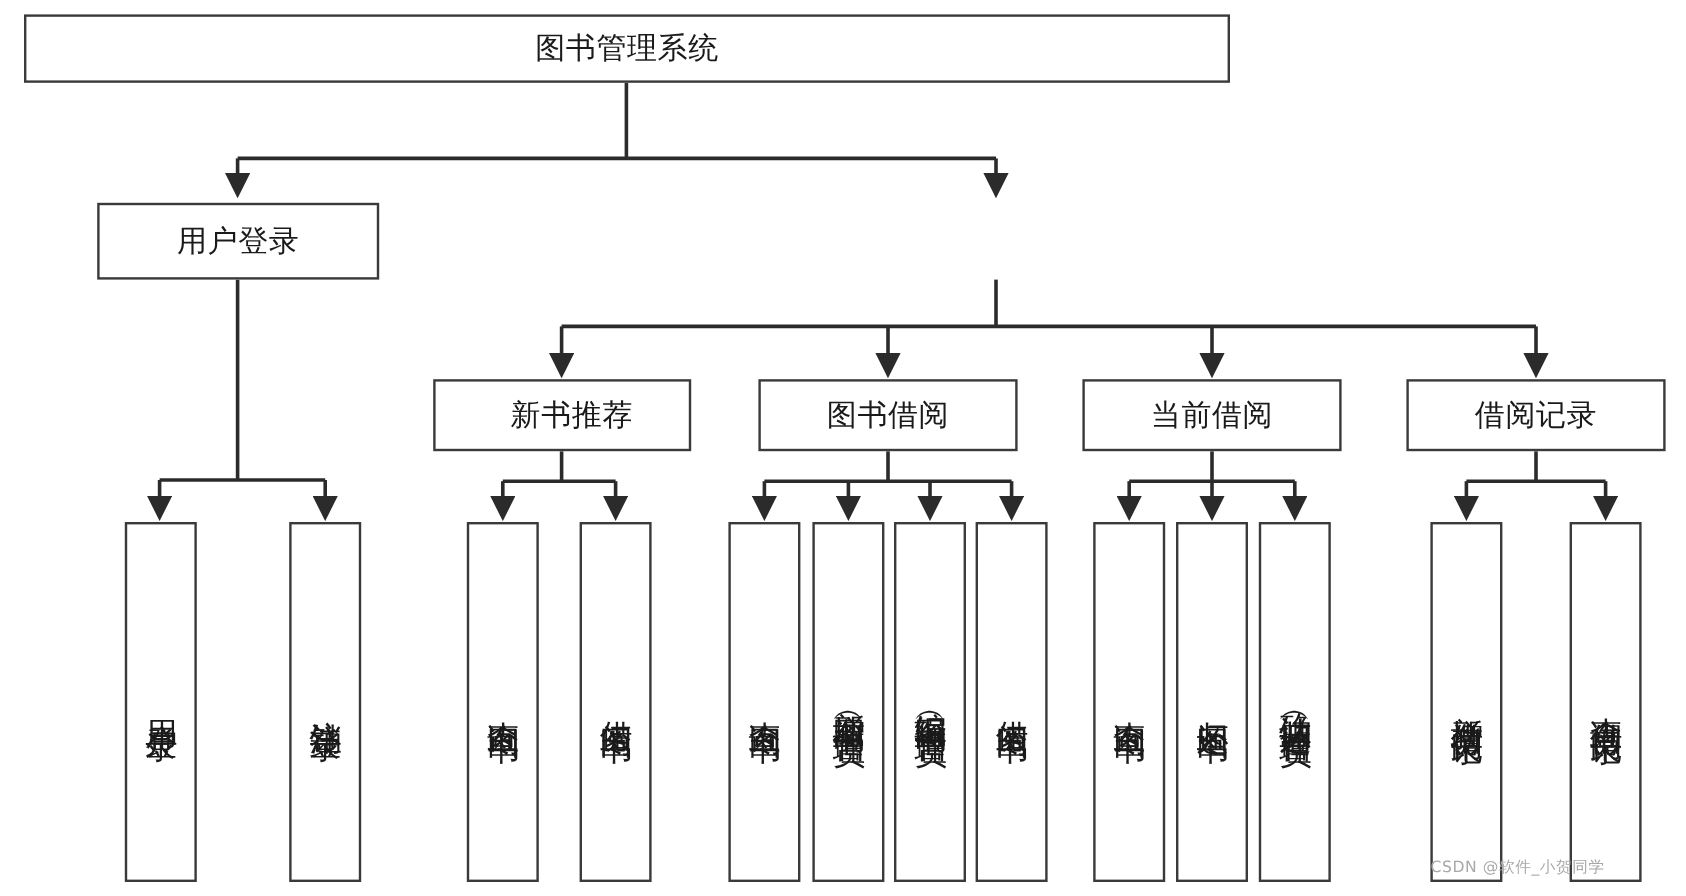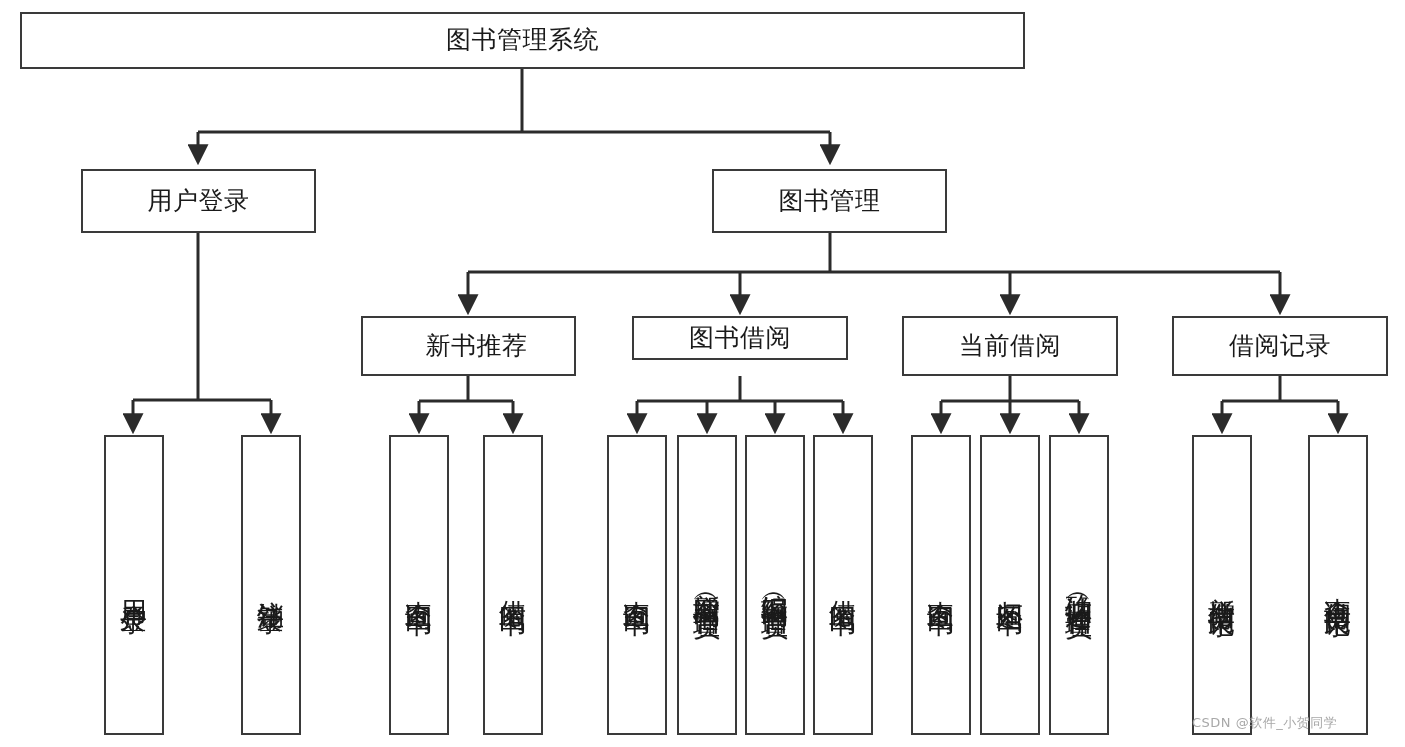--- a/index.html
+++ b/index.html
@@ -119,28 +119,25 @@
     </g>
   </svg>
 
   <div class="node h root" style="left:20px;top:12px;width:1005px;height:57px;">
     <span class="label">图书管理系统</span>
   </div>
 
   <div class="node h" style="left:81px;top:169px;width:235px;height:64px;">
     <span class="label">用户登录</span>
   </div>
-  <div class="node h" style="left:712px;top:169px;width:235px;height:64px;">
-    <span class="label">图书管理</span>
-  </div>
 
   <div class="node h" style="left:361px;top:316px;width:215px;height:60px;padding-left:16px;">
     <span class="label">新书推荐</span>
   </div>
-  <div class="node h" style="left:632px;top:316px;width:216px;height:44px;">
+  <div class="node h" style="left:632px;top:316px;width:216px;height:60px;">
     <span class="label">图书借阅</span>
   </div>
   <div class="node h" style="left:1172px;top:316px;width:216px;height:60px;">
     <span class="label">借阅记录</span>
   </div>
   <div class="node h" style="left:902px;top:316px;width:216px;height:60px;">
     <span class="label">当前借阅</span>
   </div>
 
   <div class="node v" style="left:104px;top:435px;width:60px;height:300px;">

